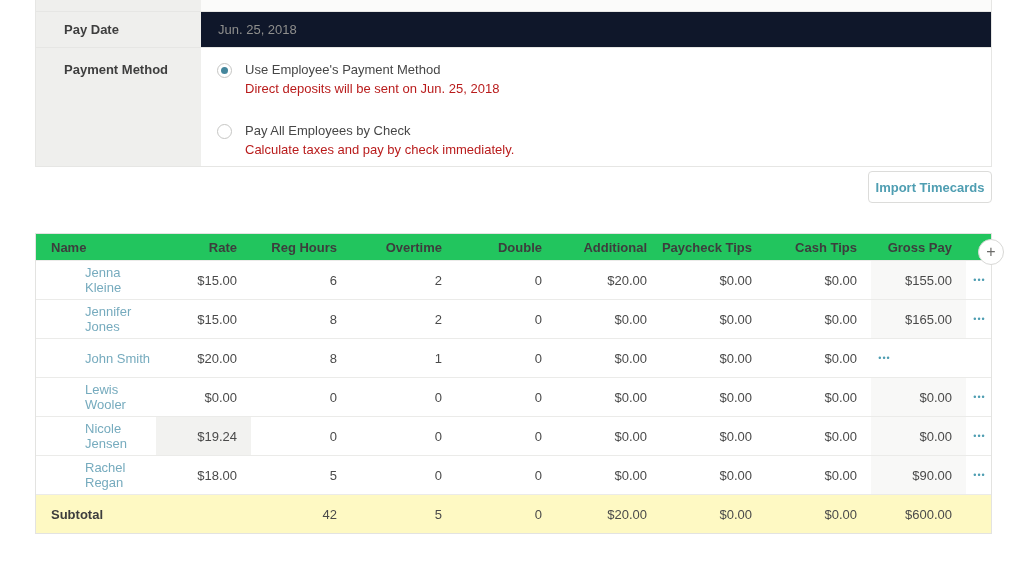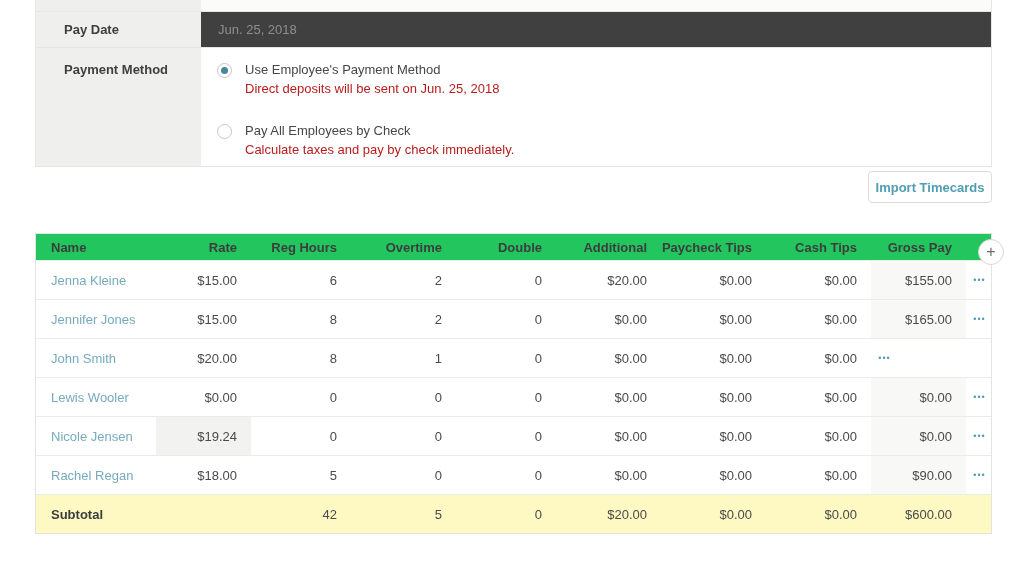--- a/index.html
+++ b/index.html
@@ -11,21 +11,21 @@
   .top-panel { position:absolute; left:35px; top:0; width:957px; height:167px;
     border:1px solid #e6e6e4; border-top:none; background:#ffffff; }
   .prow { display:flex; width:100%; }
   .label-col { width:165px; background:#efefed; flex:0 0 165px; padding-left:28px;
     font-size:13px; font-weight:700; color:#3e3e3e; display:flex; align-items:center; }
   .content-col { flex:1; }
   .partial-row { height:12px; border-bottom:1px solid #e6e6e4; }
   .partial-row .label-col { padding:0; }
   .partial-row .content-col { background:#fbfbfa; }
   .paydate-row { height:36px; border-bottom:1px solid #e6e6e4; }
-  .paydate-row .content-col { background:#404040; display:flex; align-items:center;
+  .paydate-row .content-col { background:#0f172a; display:flex; align-items:center;
     padding-left:17px; font-size:13px; color:#8f8f8d; }
   .payment-row { height:118px; }
   .payment-row .label-col { align-items:flex-start; padding-top:14px; }
   .options { padding:14px 0 0 16px; background:#ffffff; }
   .option { display:flex; align-items:flex-start; cursor:pointer; }
   .option + .option { margin-top:27px; }
   .radio { width:15px; height:15px; border-radius:50%; border:1px solid #c6c6c4;
     background:#ffffff; margin-top:1px; flex:0 0 15px; display:flex;
     align-items:center; justify-content:center; }
   .radio .dot { width:7px; height:7px; border-radius:50%; background:#44869c; }
@@ -53,21 +53,21 @@
   .col-reg    { flex:0 0 100px; }
   .col-ot     { flex:0 0 105px; }
   .col-dbl    { flex:0 0 100px; }
   .col-add    { flex:0 0 105px; }
   .col-ptips  { flex:0 0 105px; }
   .col-ctips  { flex:0 0 105px; }
   .col-gross  { flex:0 0 95px; }
   .col-act    { flex:0 0 27px; padding:0; justify-content:center; }
   .tbody .col-gross { background:#f8f8f7; }
   .rate-hl { background:#f2f2f0; }
-  .name-link { color:#76abbe; text-decoration:none; font-size:13px; cursor:pointer; }
+  .name-link { color:#76abbe; text-decoration:none; font-size:13px; cursor:pointer;margin-left:34px; }
   .dots-btn { background:none; border:none; cursor:pointer; color:#4f9eb2;
     font-size:9px; letter-spacing:1px; line-height:1; padding:4px 2px; }
   .subtotal-row { height:39px; border-top:1px solid #ebebe9; background:#fef9c3; }
   .subtotal-row .col-name { font-weight:700; color:#3d3d3d; }
   .add-col-btn { position:absolute; right:-13px; top:5px; width:26px; height:26px;
     border-radius:50%; background:#ffffff; border:1px solid #d8d8d6; cursor:pointer;
     color:#6b6b69; font-size:16px; line-height:1; font-family:"Liberation Sans",sans-serif;
     display:flex; align-items:center; justify-content:center; padding:0; }
 </style>
 </head>

